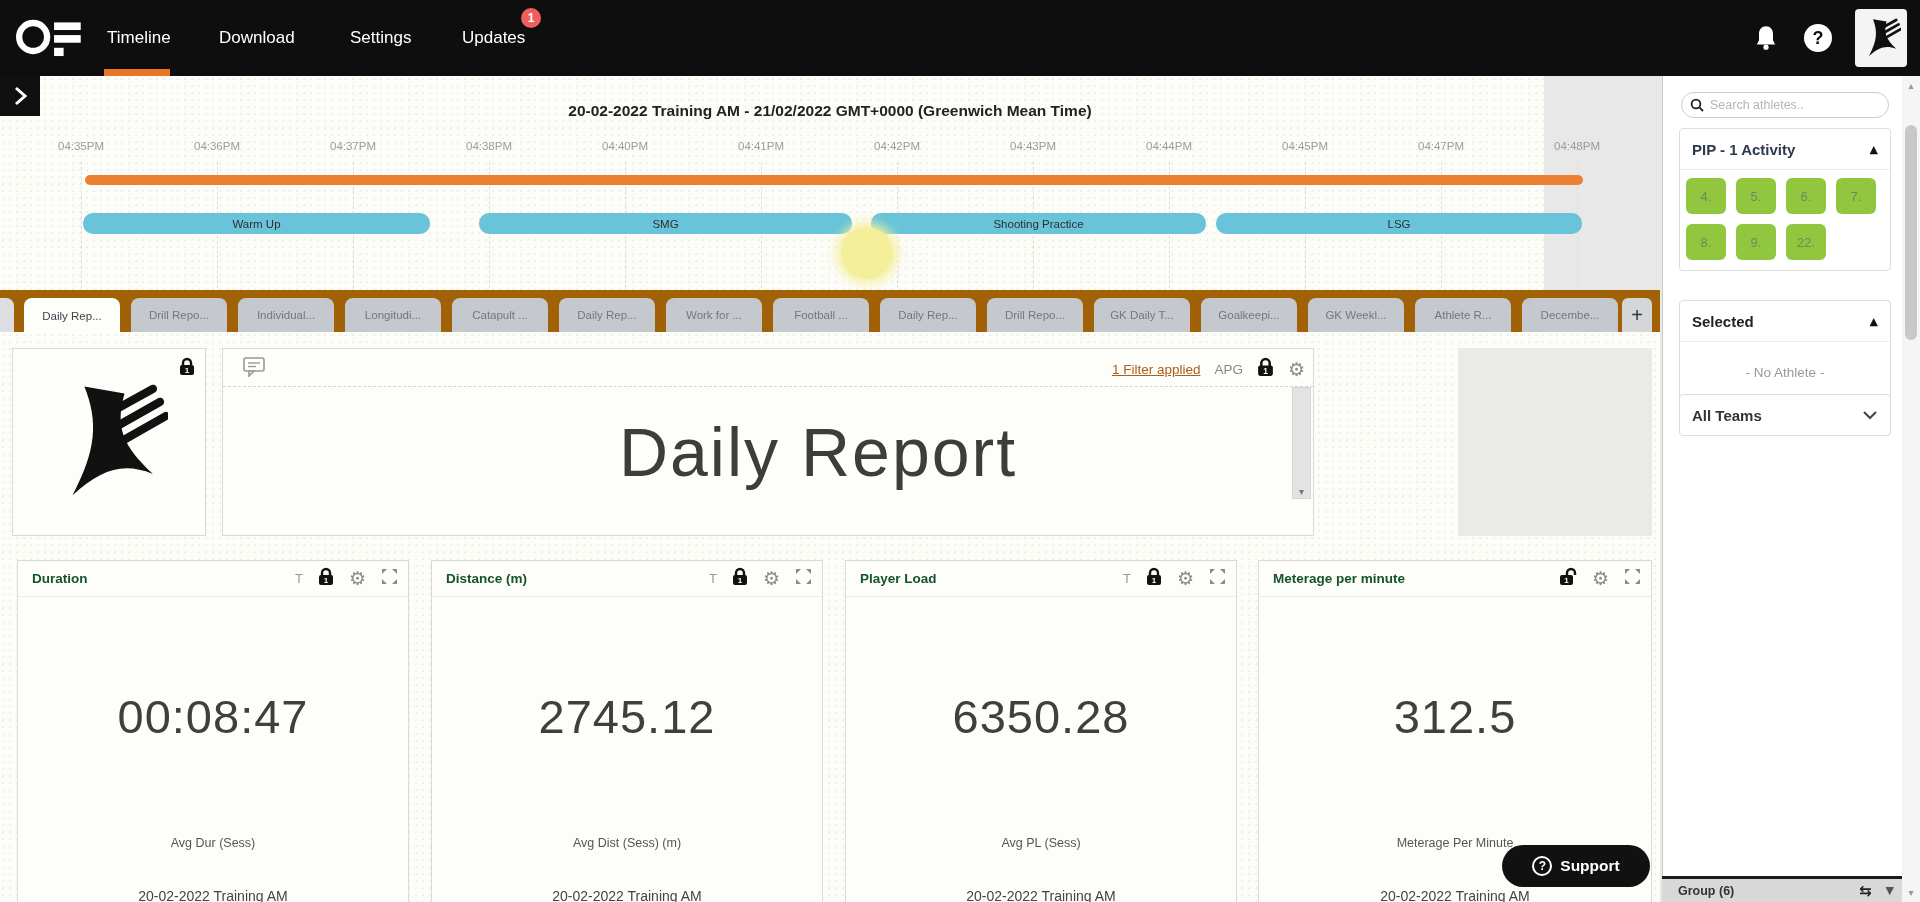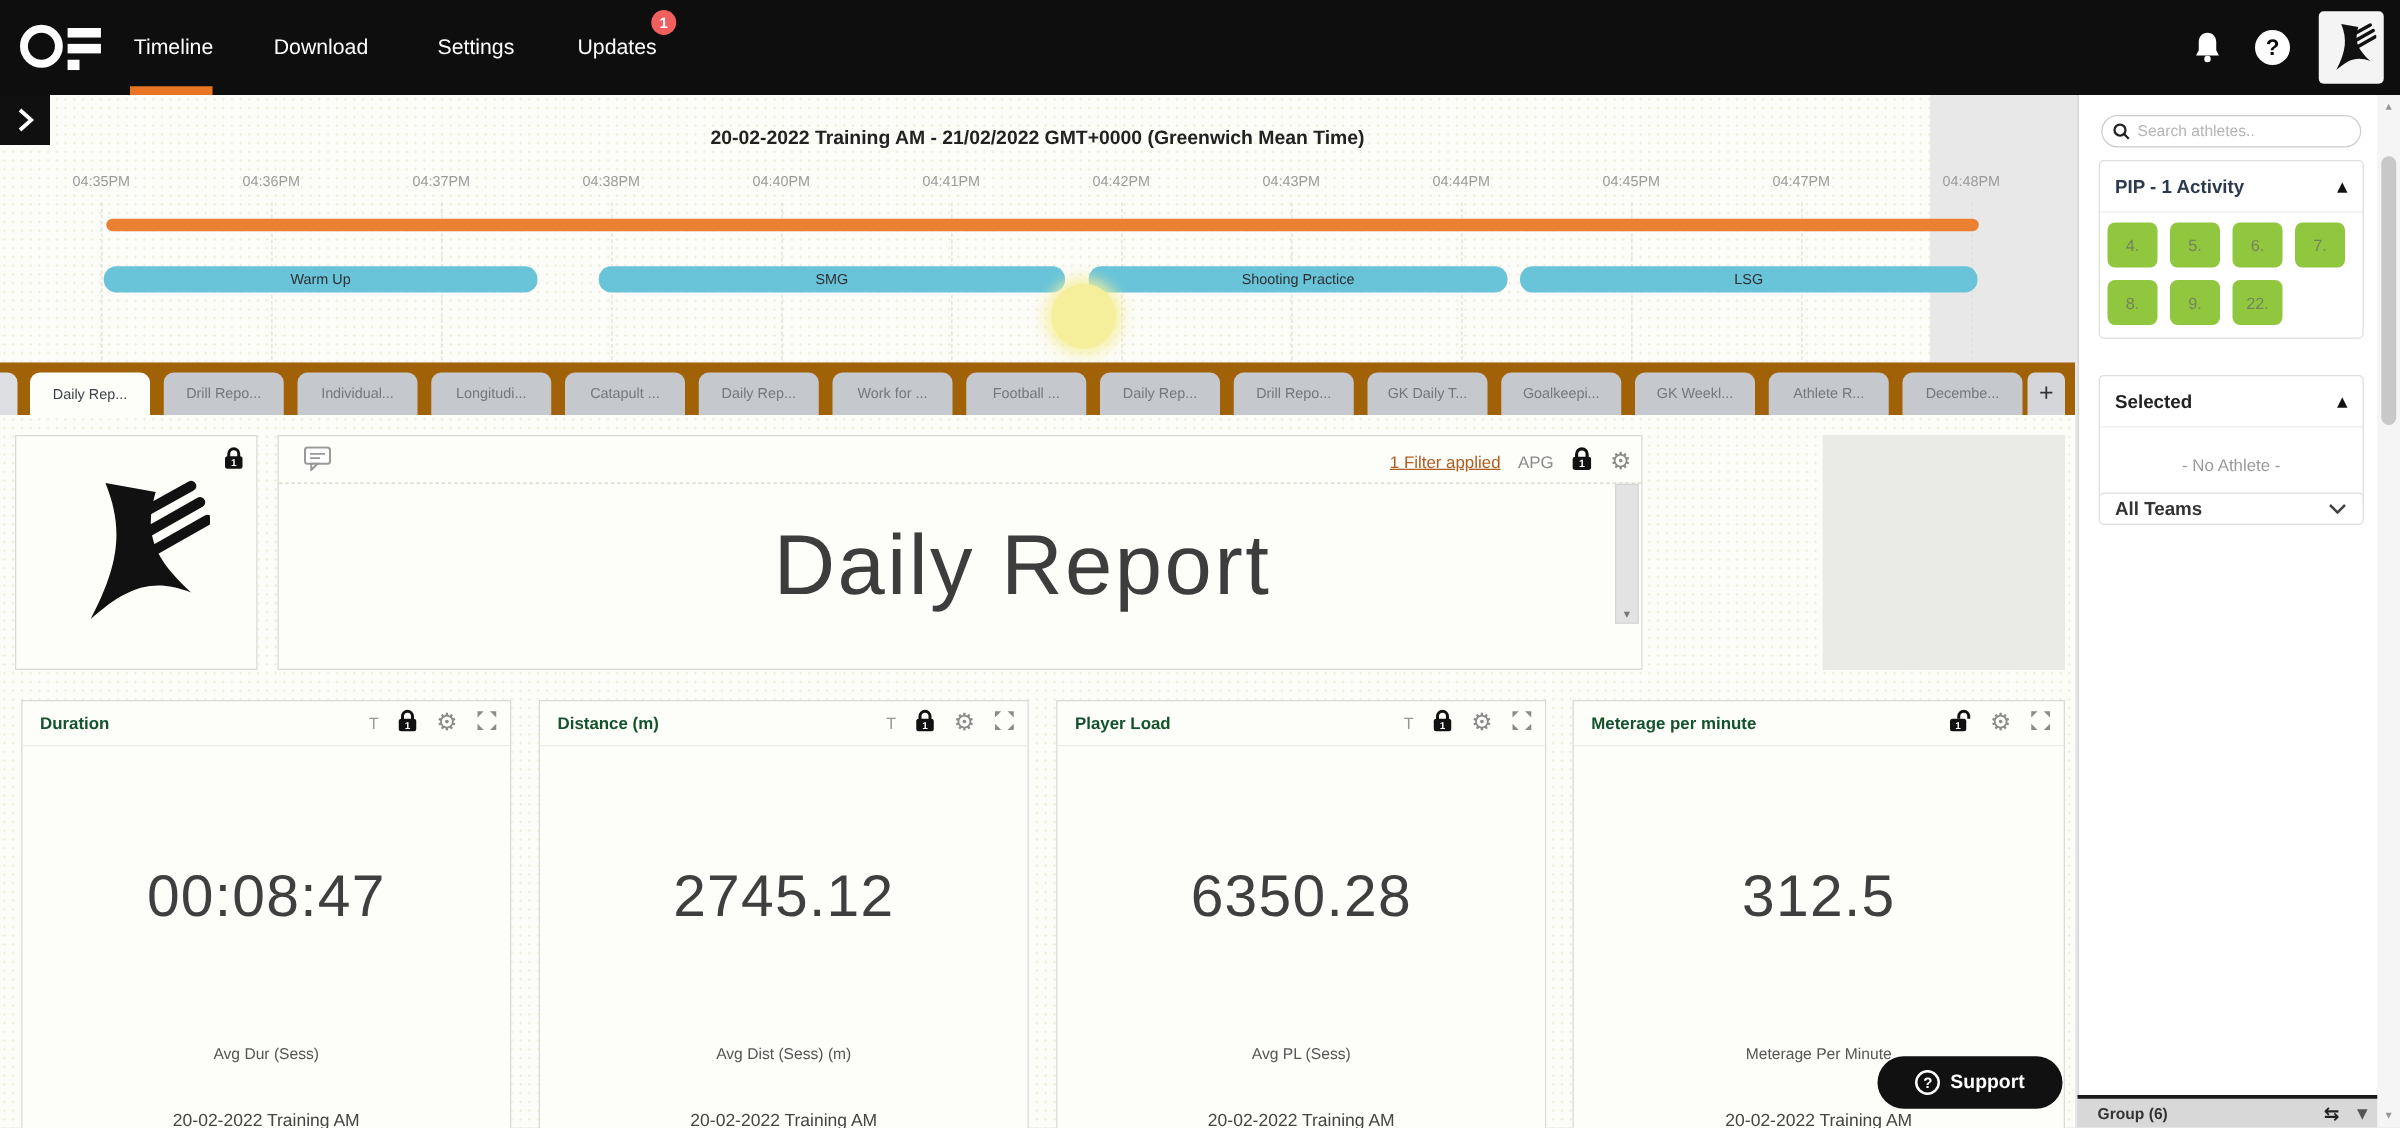--- a/index.html
+++ b/index.html
@@ -93,21 +93,21 @@
   .side-panel { position:absolute; left:16px; width:212px; border:1px solid #ddd; border-radius:4px; background:#fff; }
   .sp-header { height:40px; display:flex; align-items:center; padding:0 12px; cursor:pointer; }
   .sp-title { flex:1; font-size:15px; font-weight:bold; color:#2b3a4d; }
   .sp-title.dark { color:#222; }
   .tri { font-size:11px; color:#111; font-family:"DejaVu Sans",sans-serif; }
   .athletes { padding:8px 6px 10px 6px; border-top:1px solid #eee; display:flex; flex-wrap:wrap; gap:10px; }
   .athlete-btn { width:40px; height:36px; border-radius:6px; background:#90c73e; color:#75855f;
     font-size:13px; display:flex; align-items:center; justify-content:center; cursor:pointer; }
   .no-athlete { border-top:1px solid #eee; height:62px; display:flex; align-items:center; justify-content:center;
     color:#9a9a9a; font-size:13.5px; }
-  .teams-box { position:absolute; left:16px; top:318px; width:212px; height:26px; border:1px solid #ddd;
+  .teams-box { position:absolute; left:16px; top:318px; width:212px; height:42px; border:1px solid #ddd;
     border-radius:4px; display:flex; align-items:center; padding:0 12px; cursor:pointer; background:#fff; }
   .teams-label { flex:1; font-size:15px; font-weight:bold; color:#333; }
 
   .group-bar { position:absolute; left:1662px; top:876px; width:240px; height:26px; background:#d8d8d8;
     border-top:3px solid #1b1b1b; display:flex; align-items:center; padding:0 8px 0 16px; }
   .group-label { flex:1; font-size:12.5px; font-weight:bold; color:#333; }
   .swap-icon { font-family:"DejaVu Sans",sans-serif; font-size:15px; font-weight:bold; color:#222; margin-right:14px; }
   .group-tri { font-size:11px; color:#555; font-family:"DejaVu Sans",sans-serif; }
 
   .support-btn { position:absolute; left:1502px; top:845px; width:148px; height:42px; border-radius:21px;

